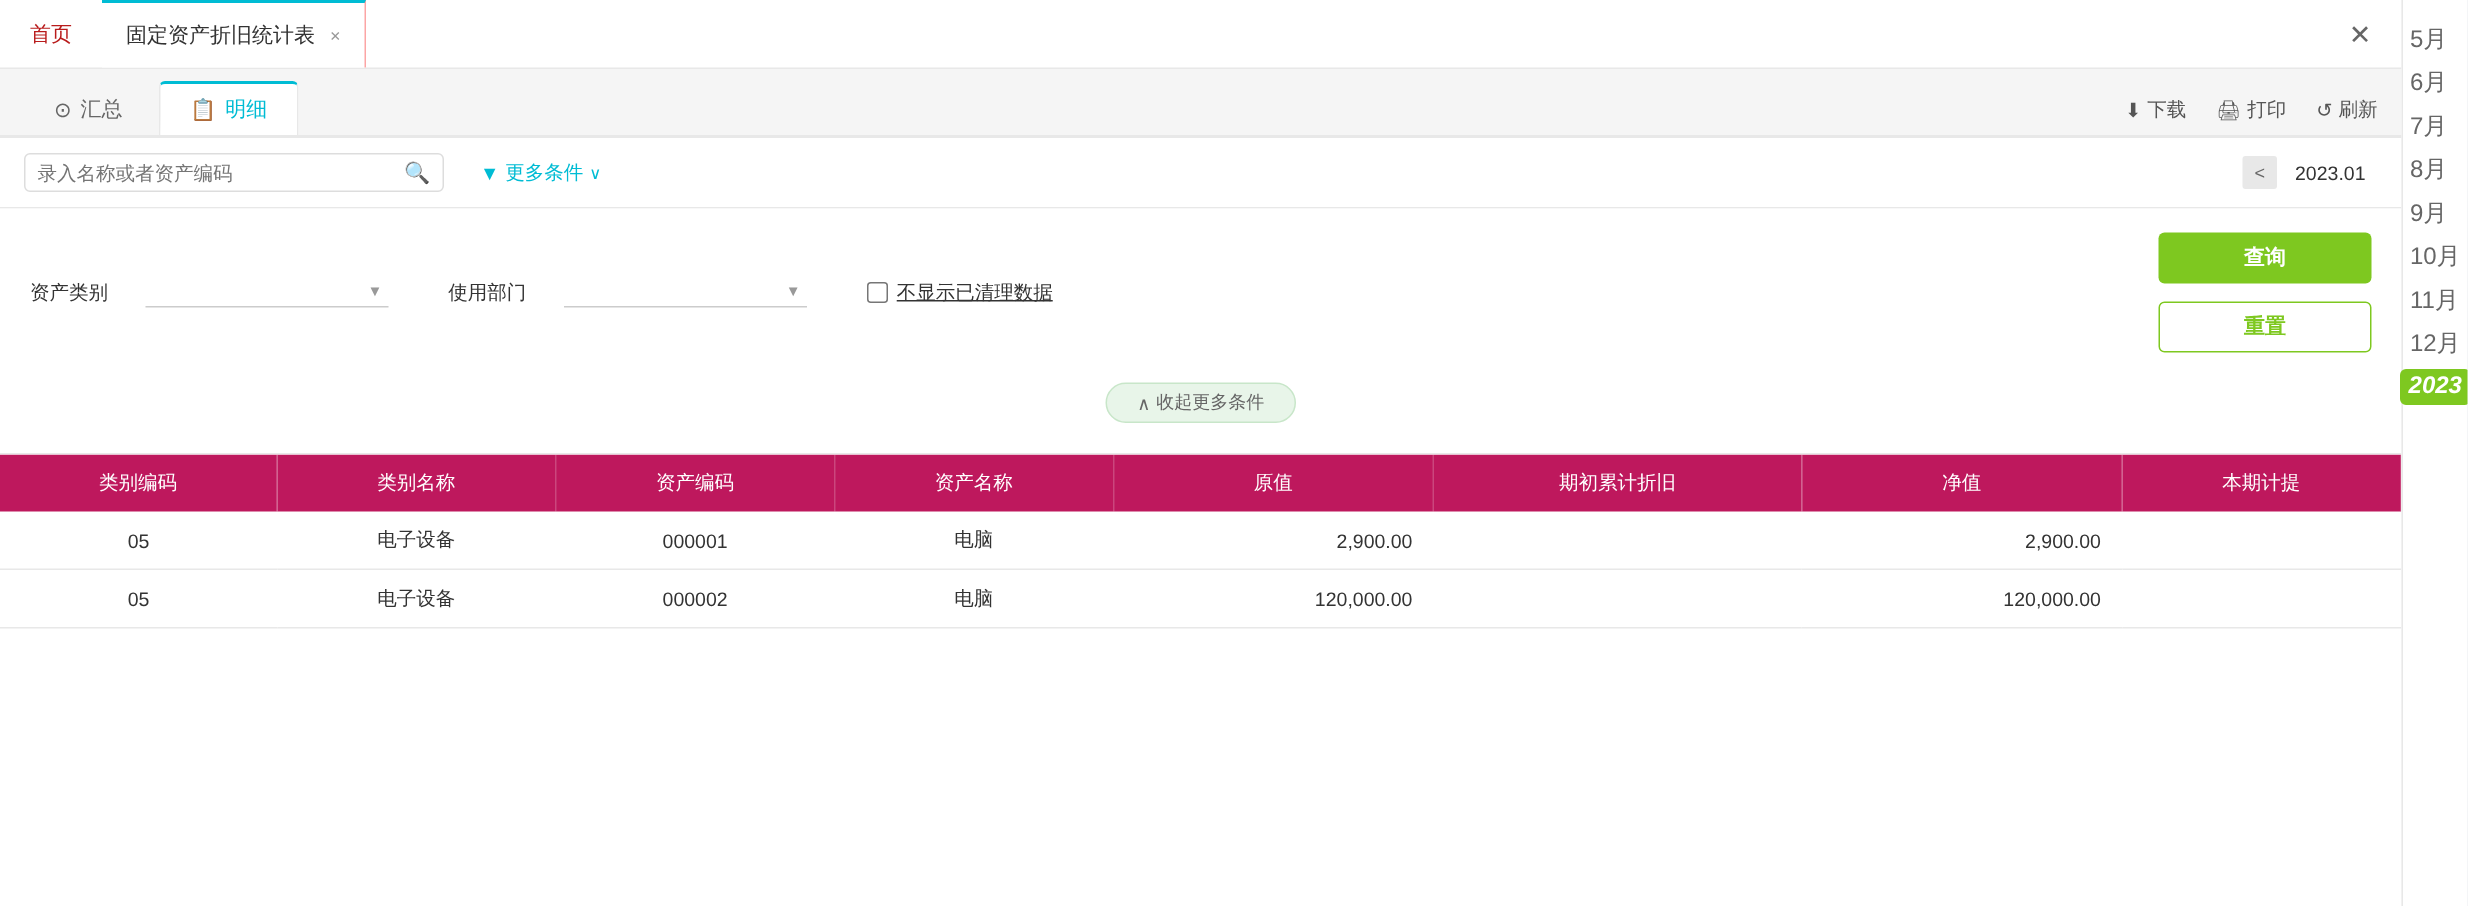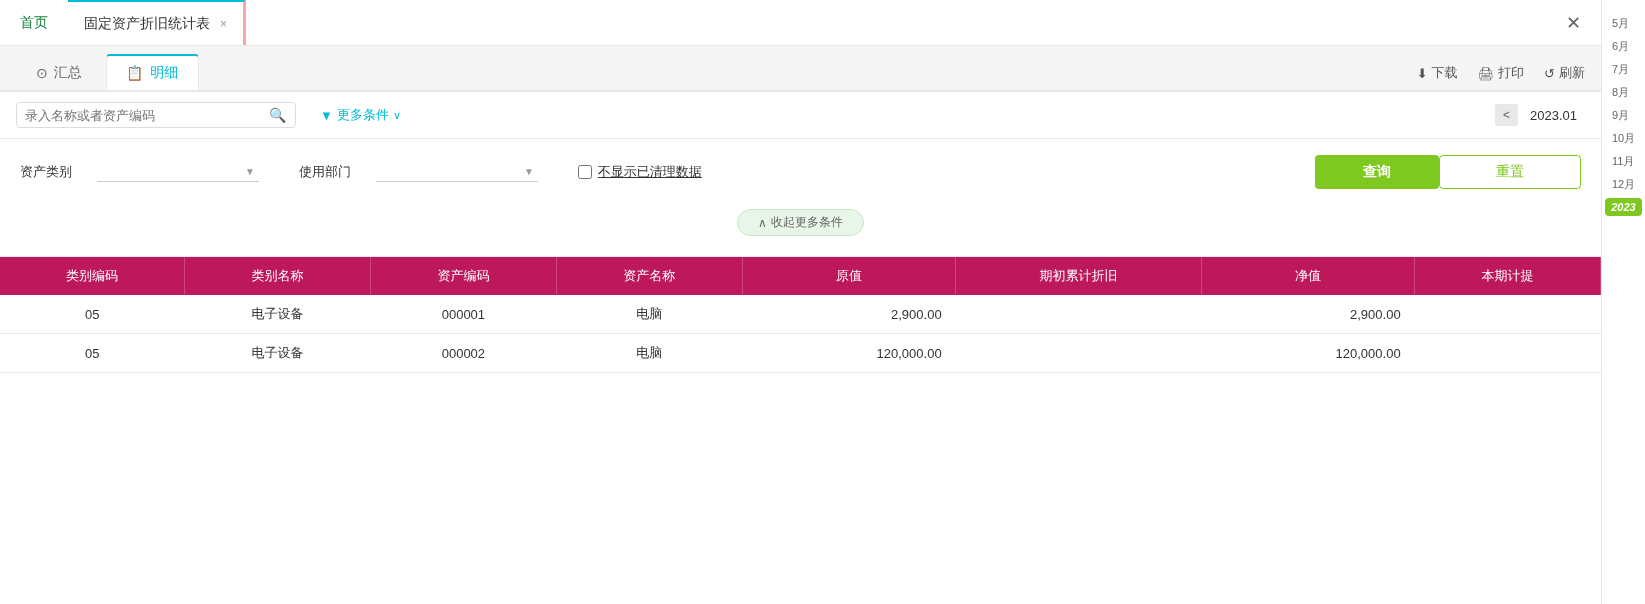--- a/index.html
+++ b/index.html
@@ -20,33 +20,33 @@
       display: flex;
       align-items: center;
       background: #fff;
       border-bottom: 1px solid #e8e8e8;
       height: 46px;
       padding: 0 0 0 0;
       gap: 0;
     }
     .nav-home {
       padding: 0 20px;
-      color: #15803d;
+      color: #b91c1c;
       font-size: 14px;
       cursor: pointer;
       height: 100%;
       display: flex;
       align-items: center;
     }
     .nav-tab {
       display: flex;
       align-items: center;
       background: #fff;
       border-top: 2px solid #00bcd4;
-      border-right: 3px solid #fca5a5;
+      border-right: 1px solid #fca5a5;
       height: 100%;
       padding: 0 16px;
       font-size: 14px;
       color: #333;
       cursor: pointer;
       gap: 6px;
       position: relative;
     }
     .nav-tab .close-icon {
       color: #999;
@@ -218,42 +218,43 @@
       color: #333;
       text-decoration: underline;
     }
     .checkbox-wrap input[type=checkbox] {
       width: 14px;
       height: 14px;
       cursor: pointer;
     }
     .filter-actions {
       display: flex;
-      flex-direction: row;
-      gap: 0;
+      flex-direction: column;
+      gap: 12px;
       margin-left: auto;
     }
     .btn-query {
       background: #7ec820;
       color: #fff;
       border: none;
       border-radius: 4px;
       padding: 8px 48px;
       font-size: 14px;
       cursor: pointer;
       font-weight: bold;
     }
     .btn-reset {
       background: #fff;
       color: #7ec820;
       border: 1px solid #7ec820;
       border-radius: 4px;
       padding: 7px 56px;
       font-size: 14px;
       cursor: pointer;
+      font-weight: bold;
     }
     .collapse-btn {
       display: flex;
       justify-content: center;
       align-items: center;
       padding: 8px 0 4px 0;
     }
     .collapse-inner {
       background: #e8f5e9;
       border: 1px solid #c8e6c9;
@@ -312,21 +313,21 @@
       width: 44px;
       background: #fff;
       border-left: 1px solid #e8e8e8;
       display: flex;
       flex-direction: column;
       align-items: center;
       padding-top: 6px;
       gap: 2px;
     }
     .month-item {
-      font-size: 11px;
+      font-size: 16px;
       color: #666;
       padding: 4px 6px;
       cursor: pointer;
       white-space: nowrap;
       border-radius: 2px;
     }
     .month-item.active-year {
       background: #7ec820;
       color: #fff;
       border-radius: 4px;

